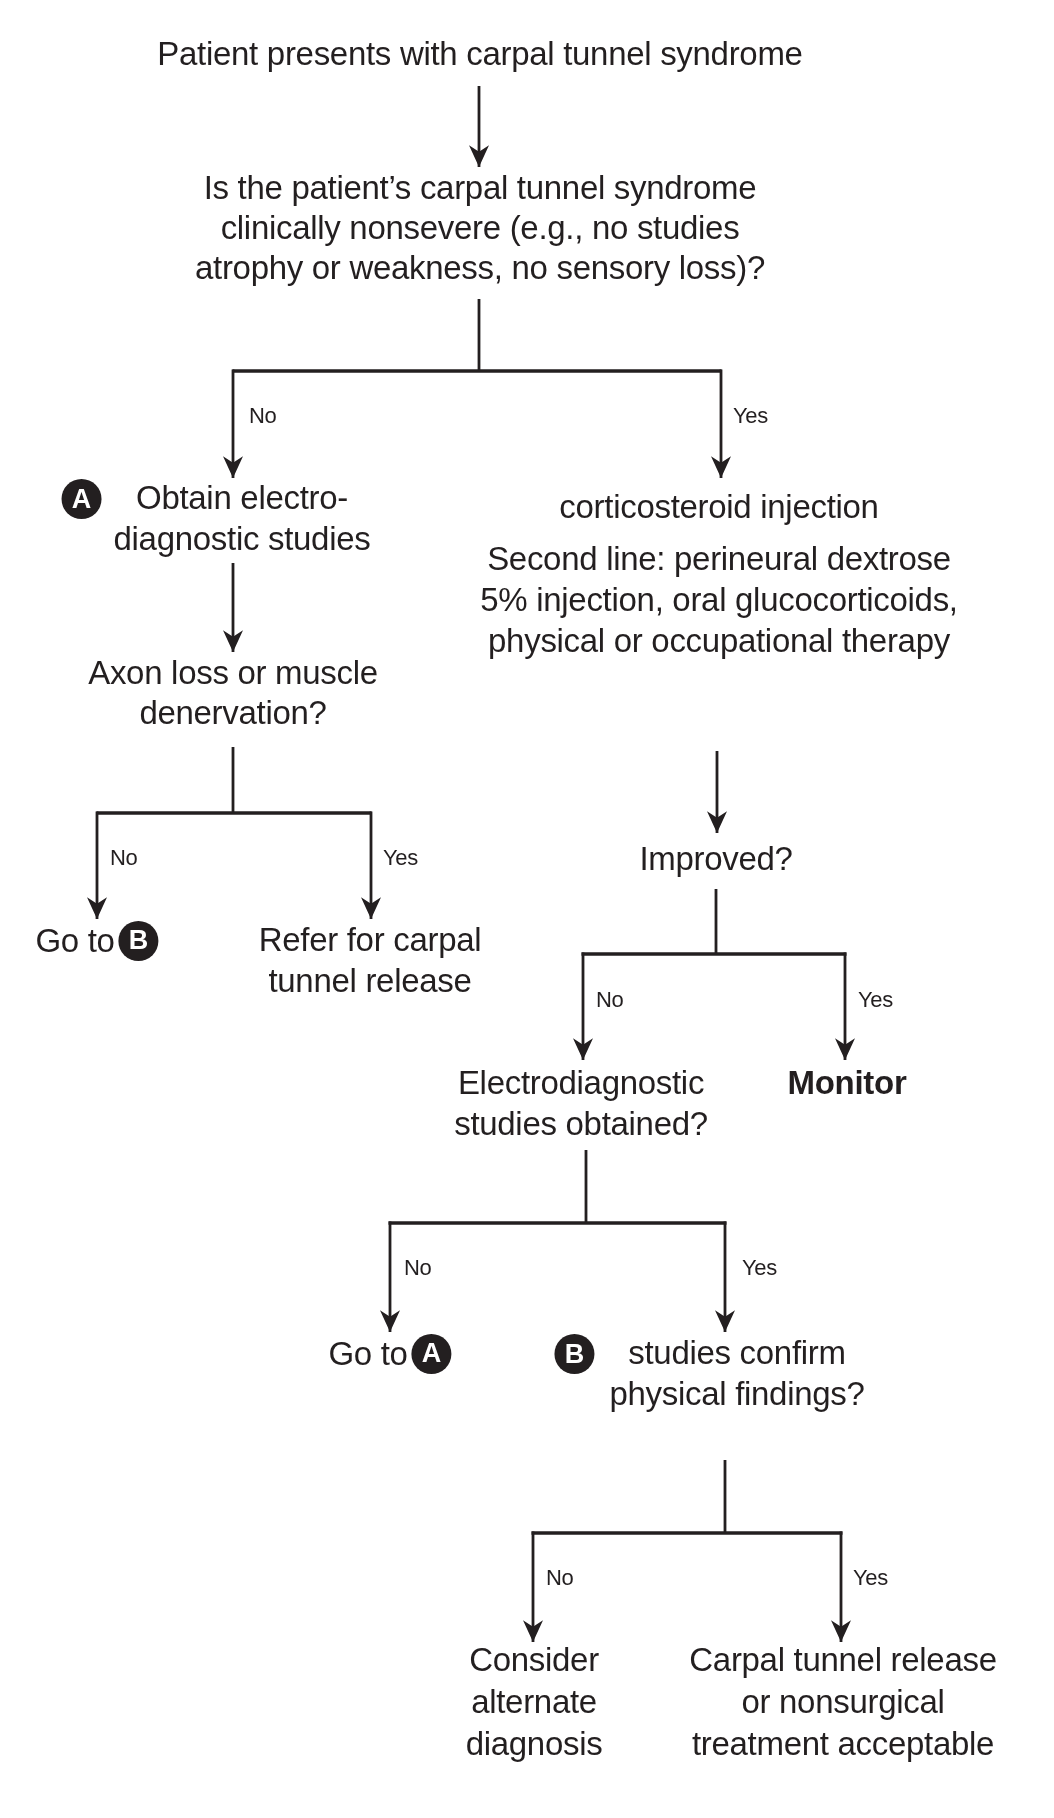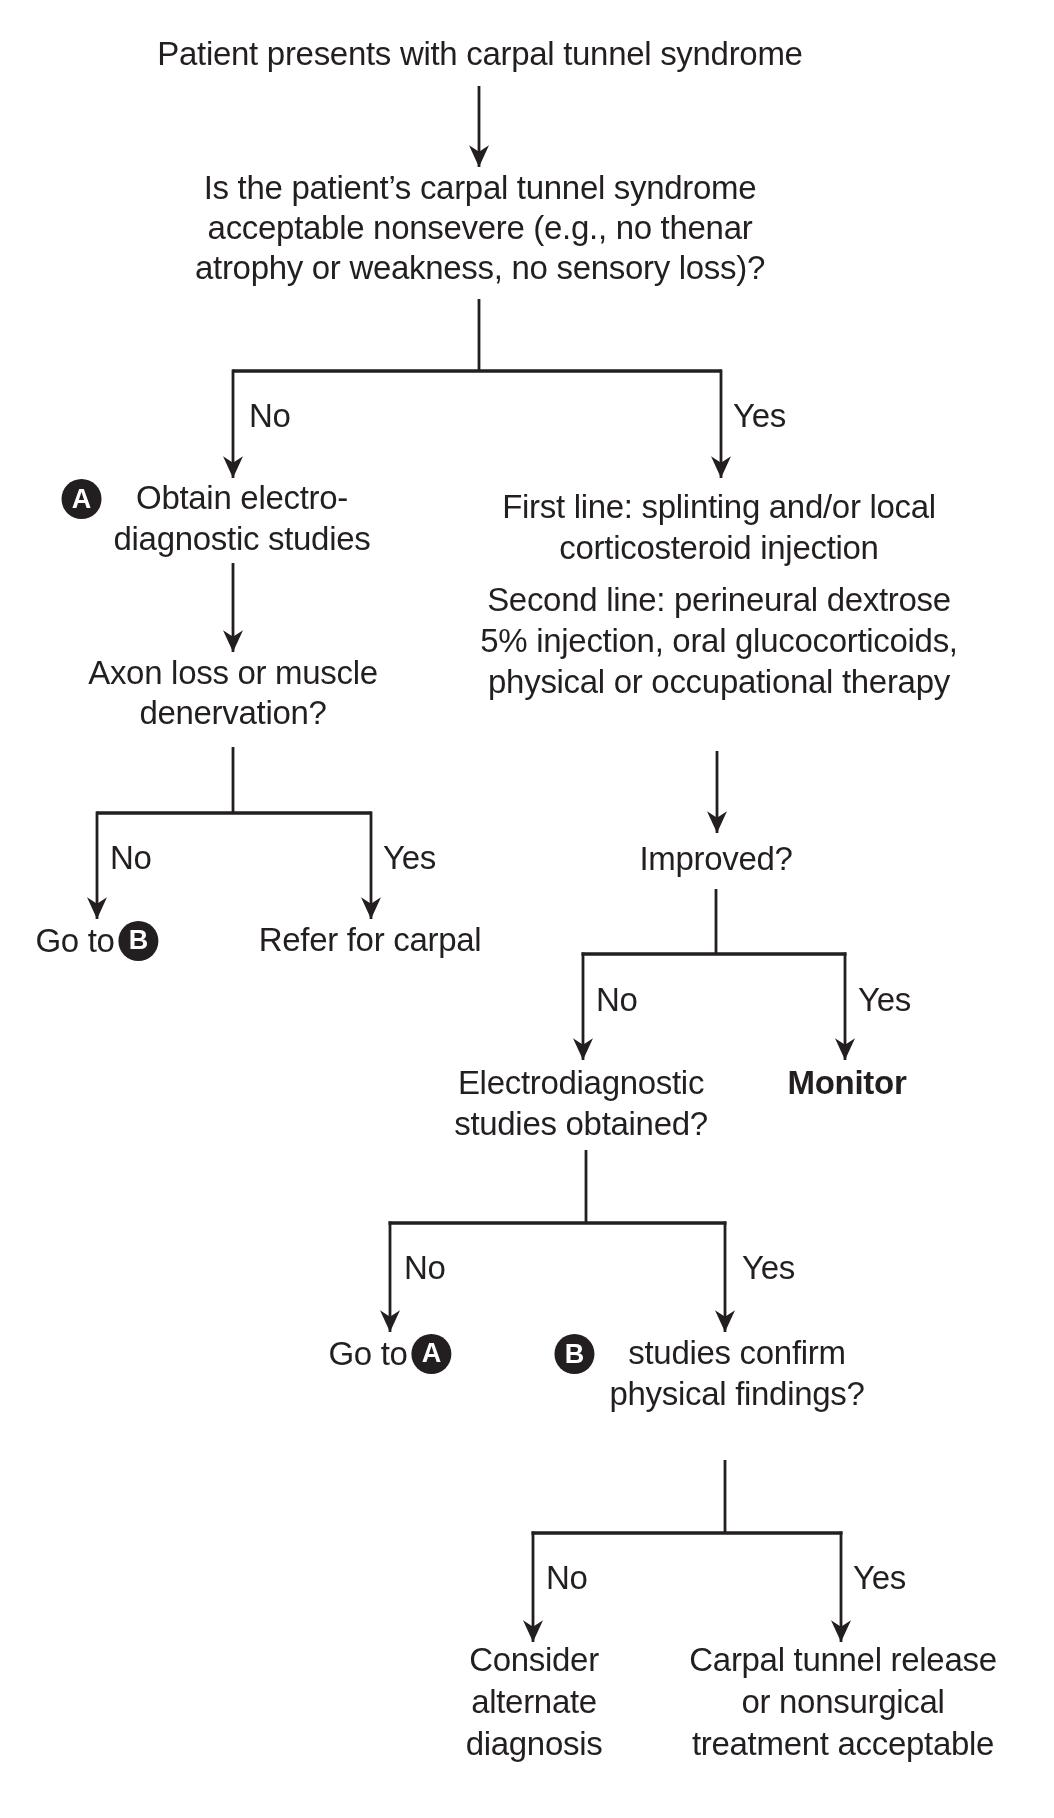--- a/index.html
+++ b/index.html
@@ -19,21 +19,21 @@
     line-height: 41px;
     letter-spacing: -0.3px;
     white-space: nowrap;
   }
   .lh40 { line-height: 40px; }
   .lh42 { line-height: 42px; }
   .bold { font-weight: 700; }
 
   .edge-label {
     position: absolute;
-    font-size: 33px;
+    font-size: 22px;
     line-height: 34px;
     letter-spacing: -0.3px;
     white-space: nowrap;
   }
 
   .badge {
     display: inline-flex;
     align-items: center;
     justify-content: center;
     width: 40px;
@@ -106,36 +106,35 @@
     <path class="v" d="M533,1531.5 V1642" marker-end="url(#ah)"></path>
     <path class="v" d="M841,1531.5 V1642" marker-end="url(#ah)"></path>
   </svg>
 
   <div class="txt" style="left:480px; top:33px;">
     <div>Patient presents with carpal tunnel syndrome</div>
   </div>
 
   <div class="txt lh40" style="left:480px; top:168px;">
     <div>Is the patient’s carpal tunnel syndrome</div>
-    <div>acceptable nonsevere (e.g., no thenar</div>
+    <div>clinically nonsevere (e.g., no studies</div>
     <div>atrophy or weakness, no sensory loss)?</div>
   </div>
 
   <div class="edge-label" style="left:249px; top:399px;">No</div>
   <div class="edge-label" style="left:733px; top:399px;">Yes</div>
 
   <div class="txt" style="left:242px; top:477px;">
     <span class="badge badge-hang" style="left:-52px; top:2px;">A</span>
     <div>Obtain electro-</div>
     <div>diagnostic studies</div>
   </div>
 
   <div class="txt" style="left:719px; top:477px;">
     <div class="ns-first">
-      <div>First line: splinting and/or local</div>
       <div>corticosteroid injection</div>
     </div>
     <div class="ns-second">
       <div>Second line: perineural dextrose</div>
       <div>5% injection, oral glucocorticoids,</div>
       <div>physical or occupational therapy</div>
     </div>
   </div>
 
   <div class="txt lh40" style="left:233px; top:653px;">
@@ -146,20 +145,21 @@
   <div class="edge-label" style="left:110px; top:841px;">No</div>
   <div class="edge-label" style="left:383px; top:841px;">Yes</div>
 
   <div class="goto-row" style="left:97px; top:920px;">
     <span>Go to</span>
     <span class="badge">B</span>
   </div>
 
   <div class="txt" style="left:370px; top:919px;">
     <div>Refer for carpal</div>
+    <div>tunnel release</div>
   </div>
 
   <div class="txt" style="left:716px; top:838px;">
     <div>Improved?</div>
   </div>
 
   <div class="edge-label" style="left:596px; top:983px;">No</div>
   <div class="edge-label" style="left:858px; top:983px;">Yes</div>
 
   <div class="txt" style="left:581px; top:1062px;">

